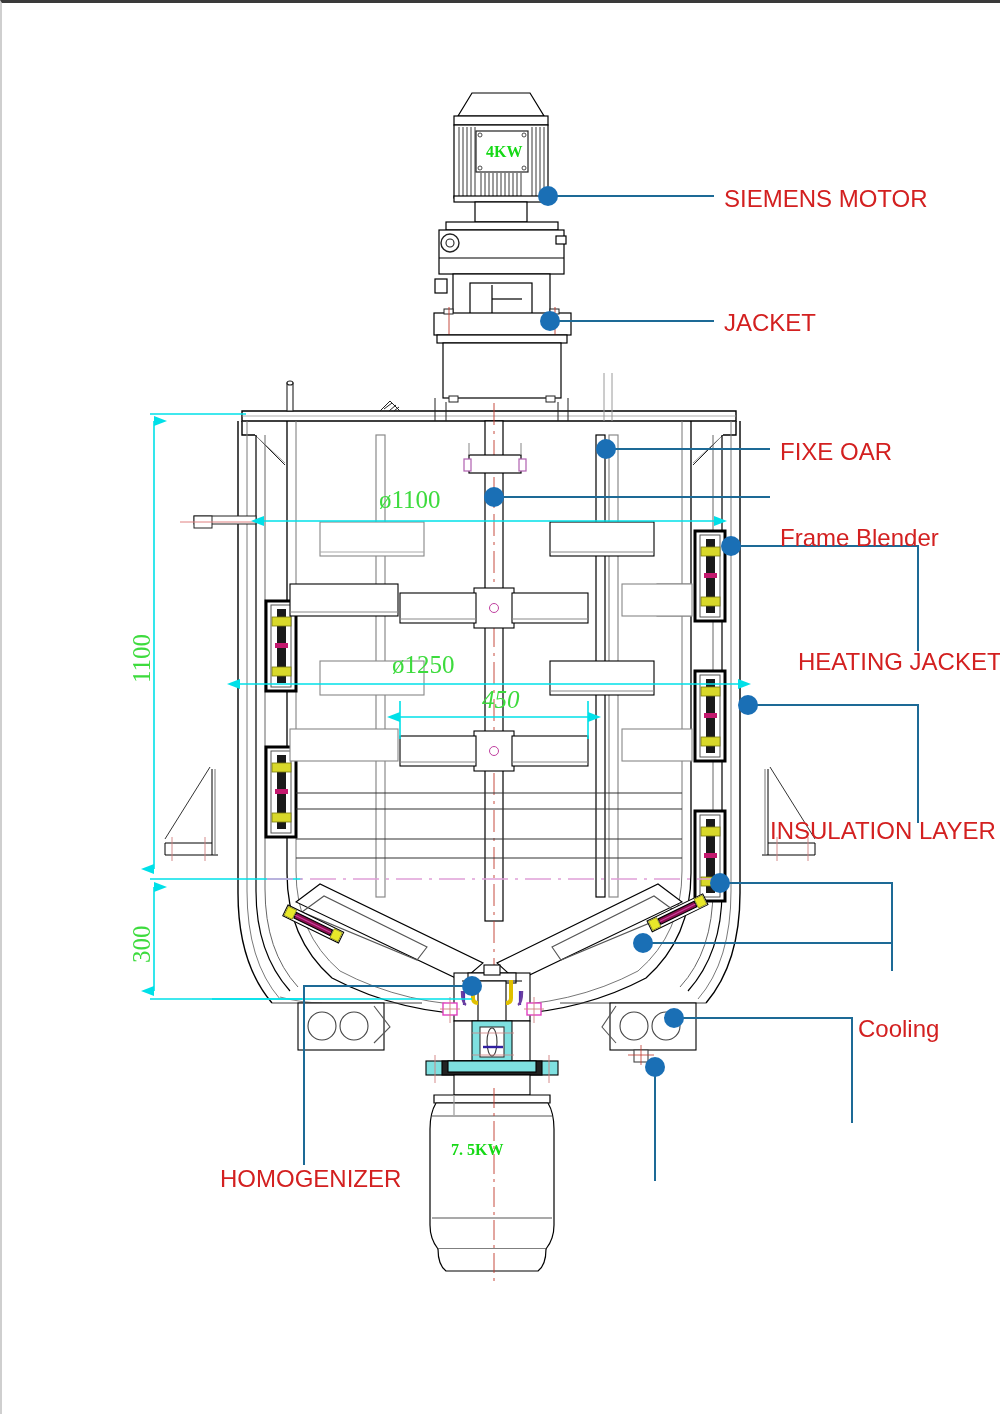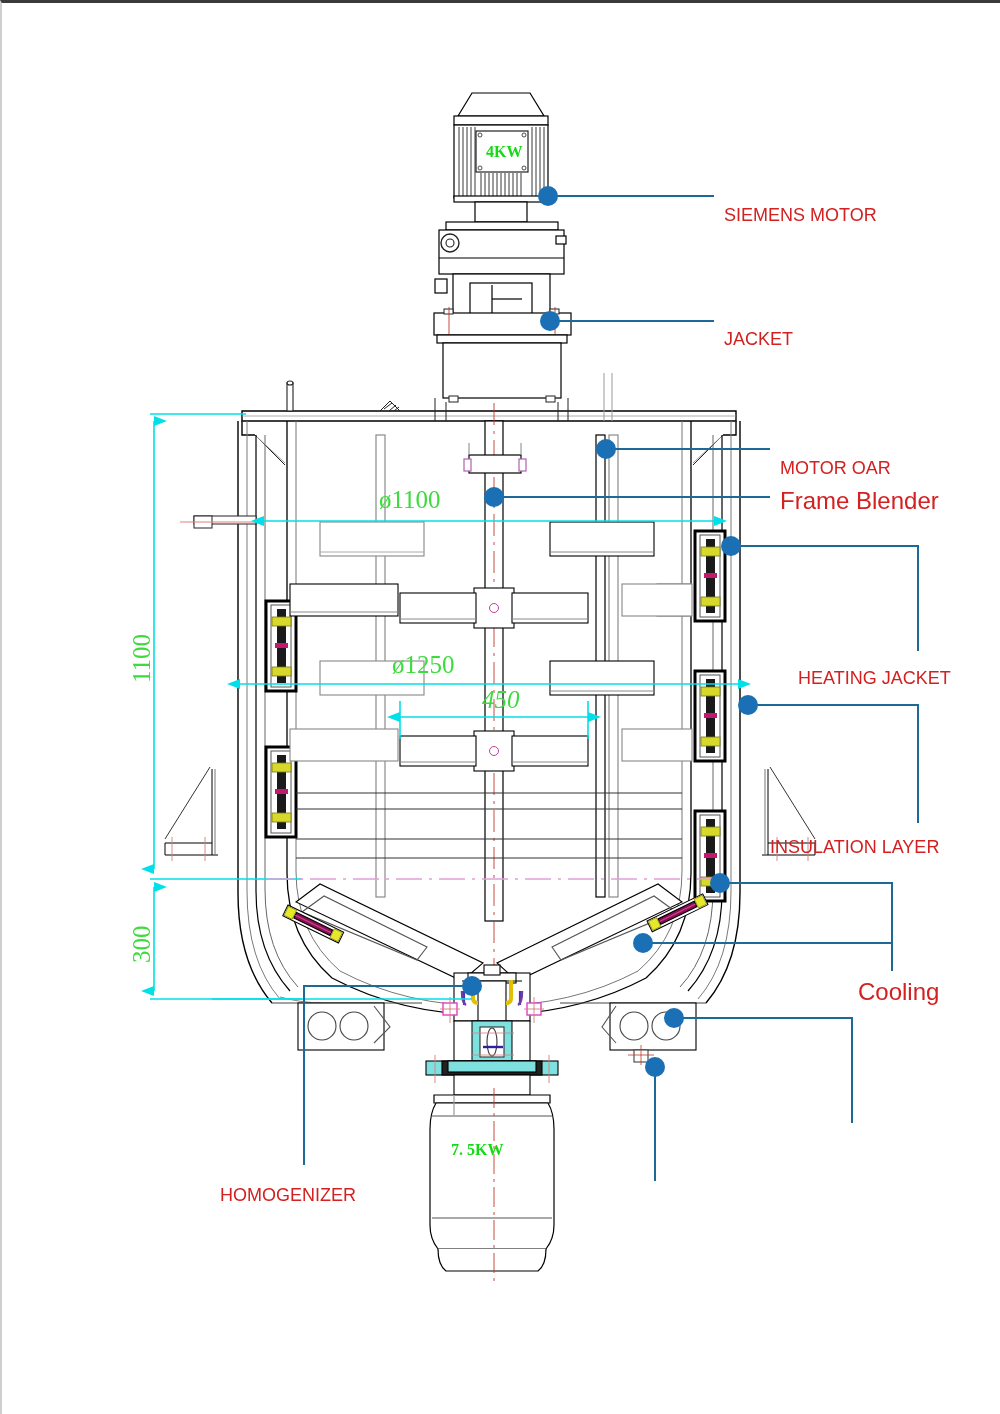--- a/index.html
+++ b/index.html
@@ -29,22 +29,22 @@
     height: 1414px;
   }
   .lbl {
     position: absolute;
     color: #d32020;
     white-space: nowrap;
     font-family: "Liberation Sans", sans-serif;
     font-weight: 400;
     letter-spacing: 0px;
   }
-  .lbl-lg { font-size: 18px; margin-top: 20px; }
-  .lbl-md { font-size: 24px; }
+  .lbl-lg { font-size: 24px; }
+  .lbl-md { font-size: 24px; margin-top: 37px; }
   .dim {
     position: absolute;
     color: #3ddb3d;
     white-space: nowrap;
     font-family: "Liberation Serif", serif;
     font-size: 25px;
   }
   .dim-v {
     transform: rotate(-90deg);
     transform-origin: left top;
@@ -485,21 +485,21 @@
       <circle cx="672" cy="1015" r="10" fill="#1a6fb5"></circle>
       <circle cx="653" cy="1064" r="10" fill="#1a6fb5"></circle>
       <circle cx="470" cy="983" r="10" fill="#1a6fb5"></circle>
     </g>
   </svg>
 
   <div class="lbl lbl-lg" style="left:722px; top:182px;">SIEMENS MOTOR</div>
 
   <div class="lbl lbl-lg" style="left:722px; top:306px;">JACKET</div>
 
-  <div class="lbl lbl-lg" style="left:778px; top:435px;">MOTOR OAR</div>
+  <div class="lbl lbl-lg" style="left:778px; top:435px;">FIXE OAR</div>
 
   <div class="lbl lbl-md" style="left:778px; top:484px;">Frame Blender</div>
 
   <div class="lbl lbl-lg" style="left:796px; top:645px;">HEATING JACKET</div>
 
   <div class="lbl lbl-lg" style="left:768px; top:814px;">INSULATION LAYER</div>
 
   <div class="lbl lbl-md" style="left:856px; top:975px;">Cooling</div>
 
 

